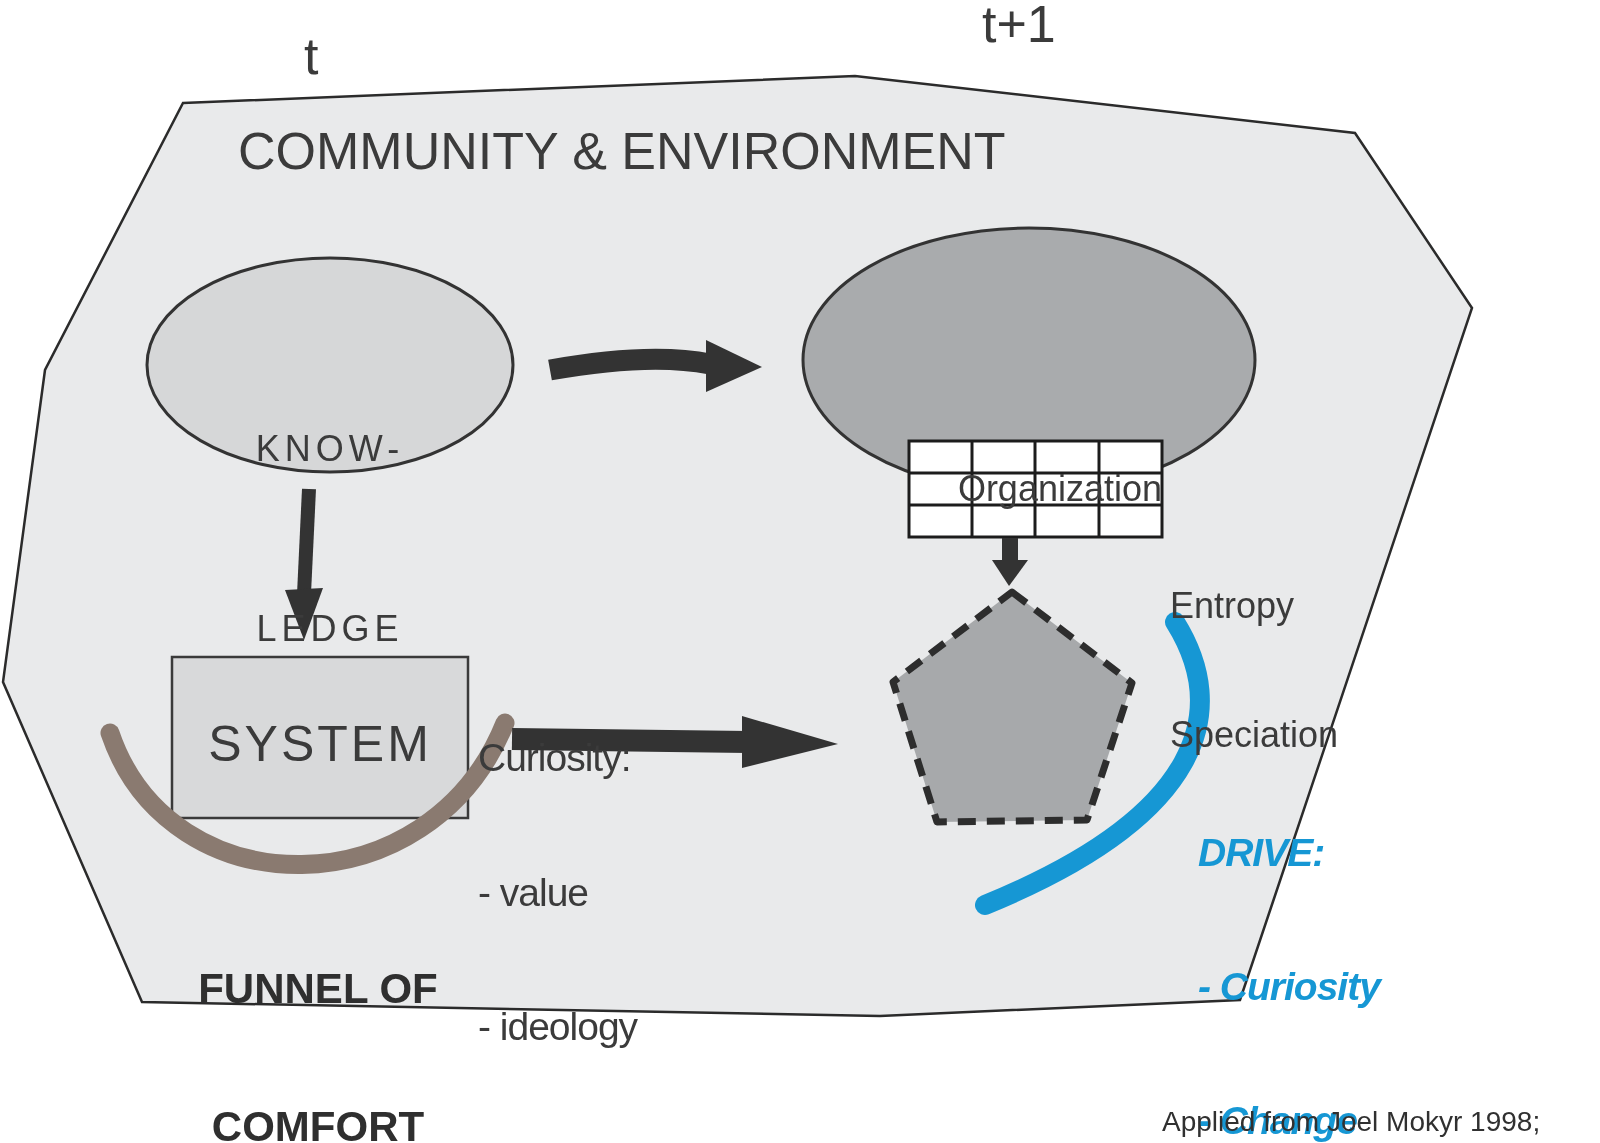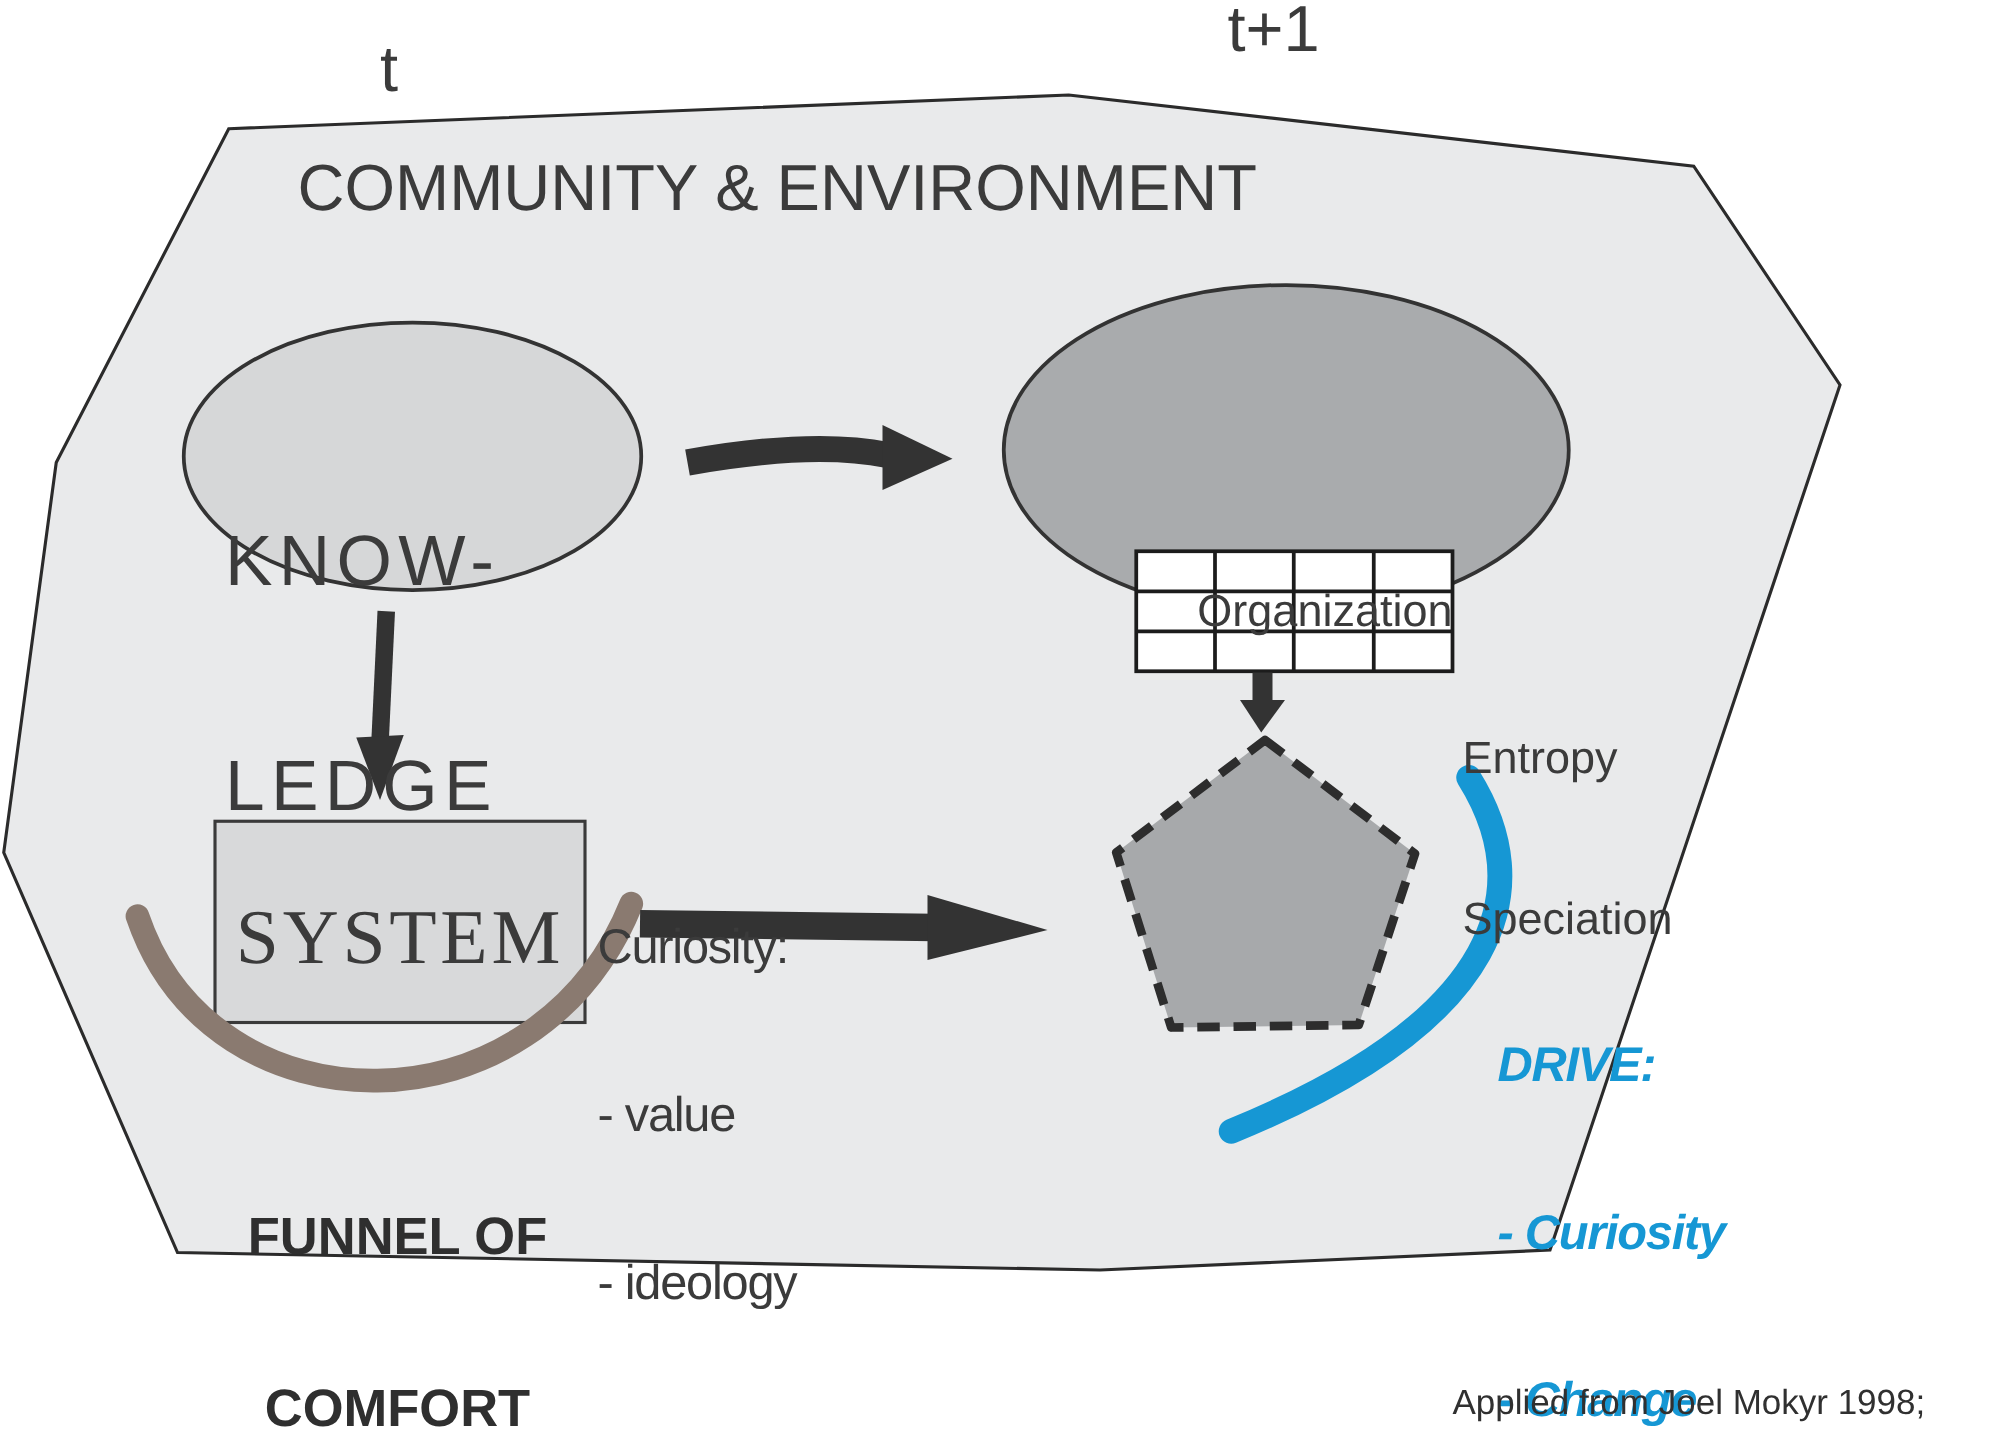--- a/index.html
+++ b/index.html
@@ -14,27 +14,27 @@
     position:relative;width:1600px;height:1143px;overflow:hidden;
     background:var(--background);
     font-family:"Liberation Sans", sans-serif;
     color:var(--text-dark);
   }
   .stage svg{position:absolute;left:0;top:0;}
   .txt{position:absolute;white-space:pre;}
   .t-label{left:304px;top:26px;font-size:52px;}
   .t1-label{left:982px;top:-6px;font-size:52px;}
   .title{left:238px;top:121px;font-size:52px;letter-spacing:0px;}
-  .knowledge-label{left:180px;top:299px;width:300px;
-    font-size:57px;line-height:60px;letter-spacing:5px;}
+  .knowledge-label{left:180px;top:299px;width:300px;text-align:center;
+    font-size:36px;line-height:60px;letter-spacing:5px;}
   .org-label{left:909px;top:468px;width:253px;text-align:right;font-size:36px;line-height:42px;}
   .entropy-label{left:1170px;top:498px;font-size:36px;line-height:43px;}
   .newsyst-label{left:912px;top:667px;width:200px;text-align:center;color:var(--text-white);
     font-weight:bold;font-size:42px;line-height:47px;letter-spacing:3px;}
-  .system-label{left:172px;top:715px;width:296px;text-align:center;font-size:62px;letter-spacing:3px;font-family:Liberation Serif, serif;}
+  .system-label{left:172px;top:715px;width:296px;text-align:center;font-size:50px;letter-spacing:3px;}
   .funnel-label{left:168px;top:874px;width:300px;text-align:center;
     font-weight:bold;font-size:42px;line-height:46px;color:#2f2f2f;}
   .resistance{left:478px;top:647px;font-size:39px;letter-spacing:-1px;}
   .resistance div{line-height:46.5px;}
   .drive{left:1198px;top:742px;font-size:39px;letter-spacing:-1px;
     font-weight:bold;font-style:italic;color:var(--drive-blue);}
   .drive div{line-height:45.8px;}
   .citation{left:1162px;top:1039px;font-size:28px;color:var(--citation);}
   .citation div{line-height:37.5px;}
 </style>

